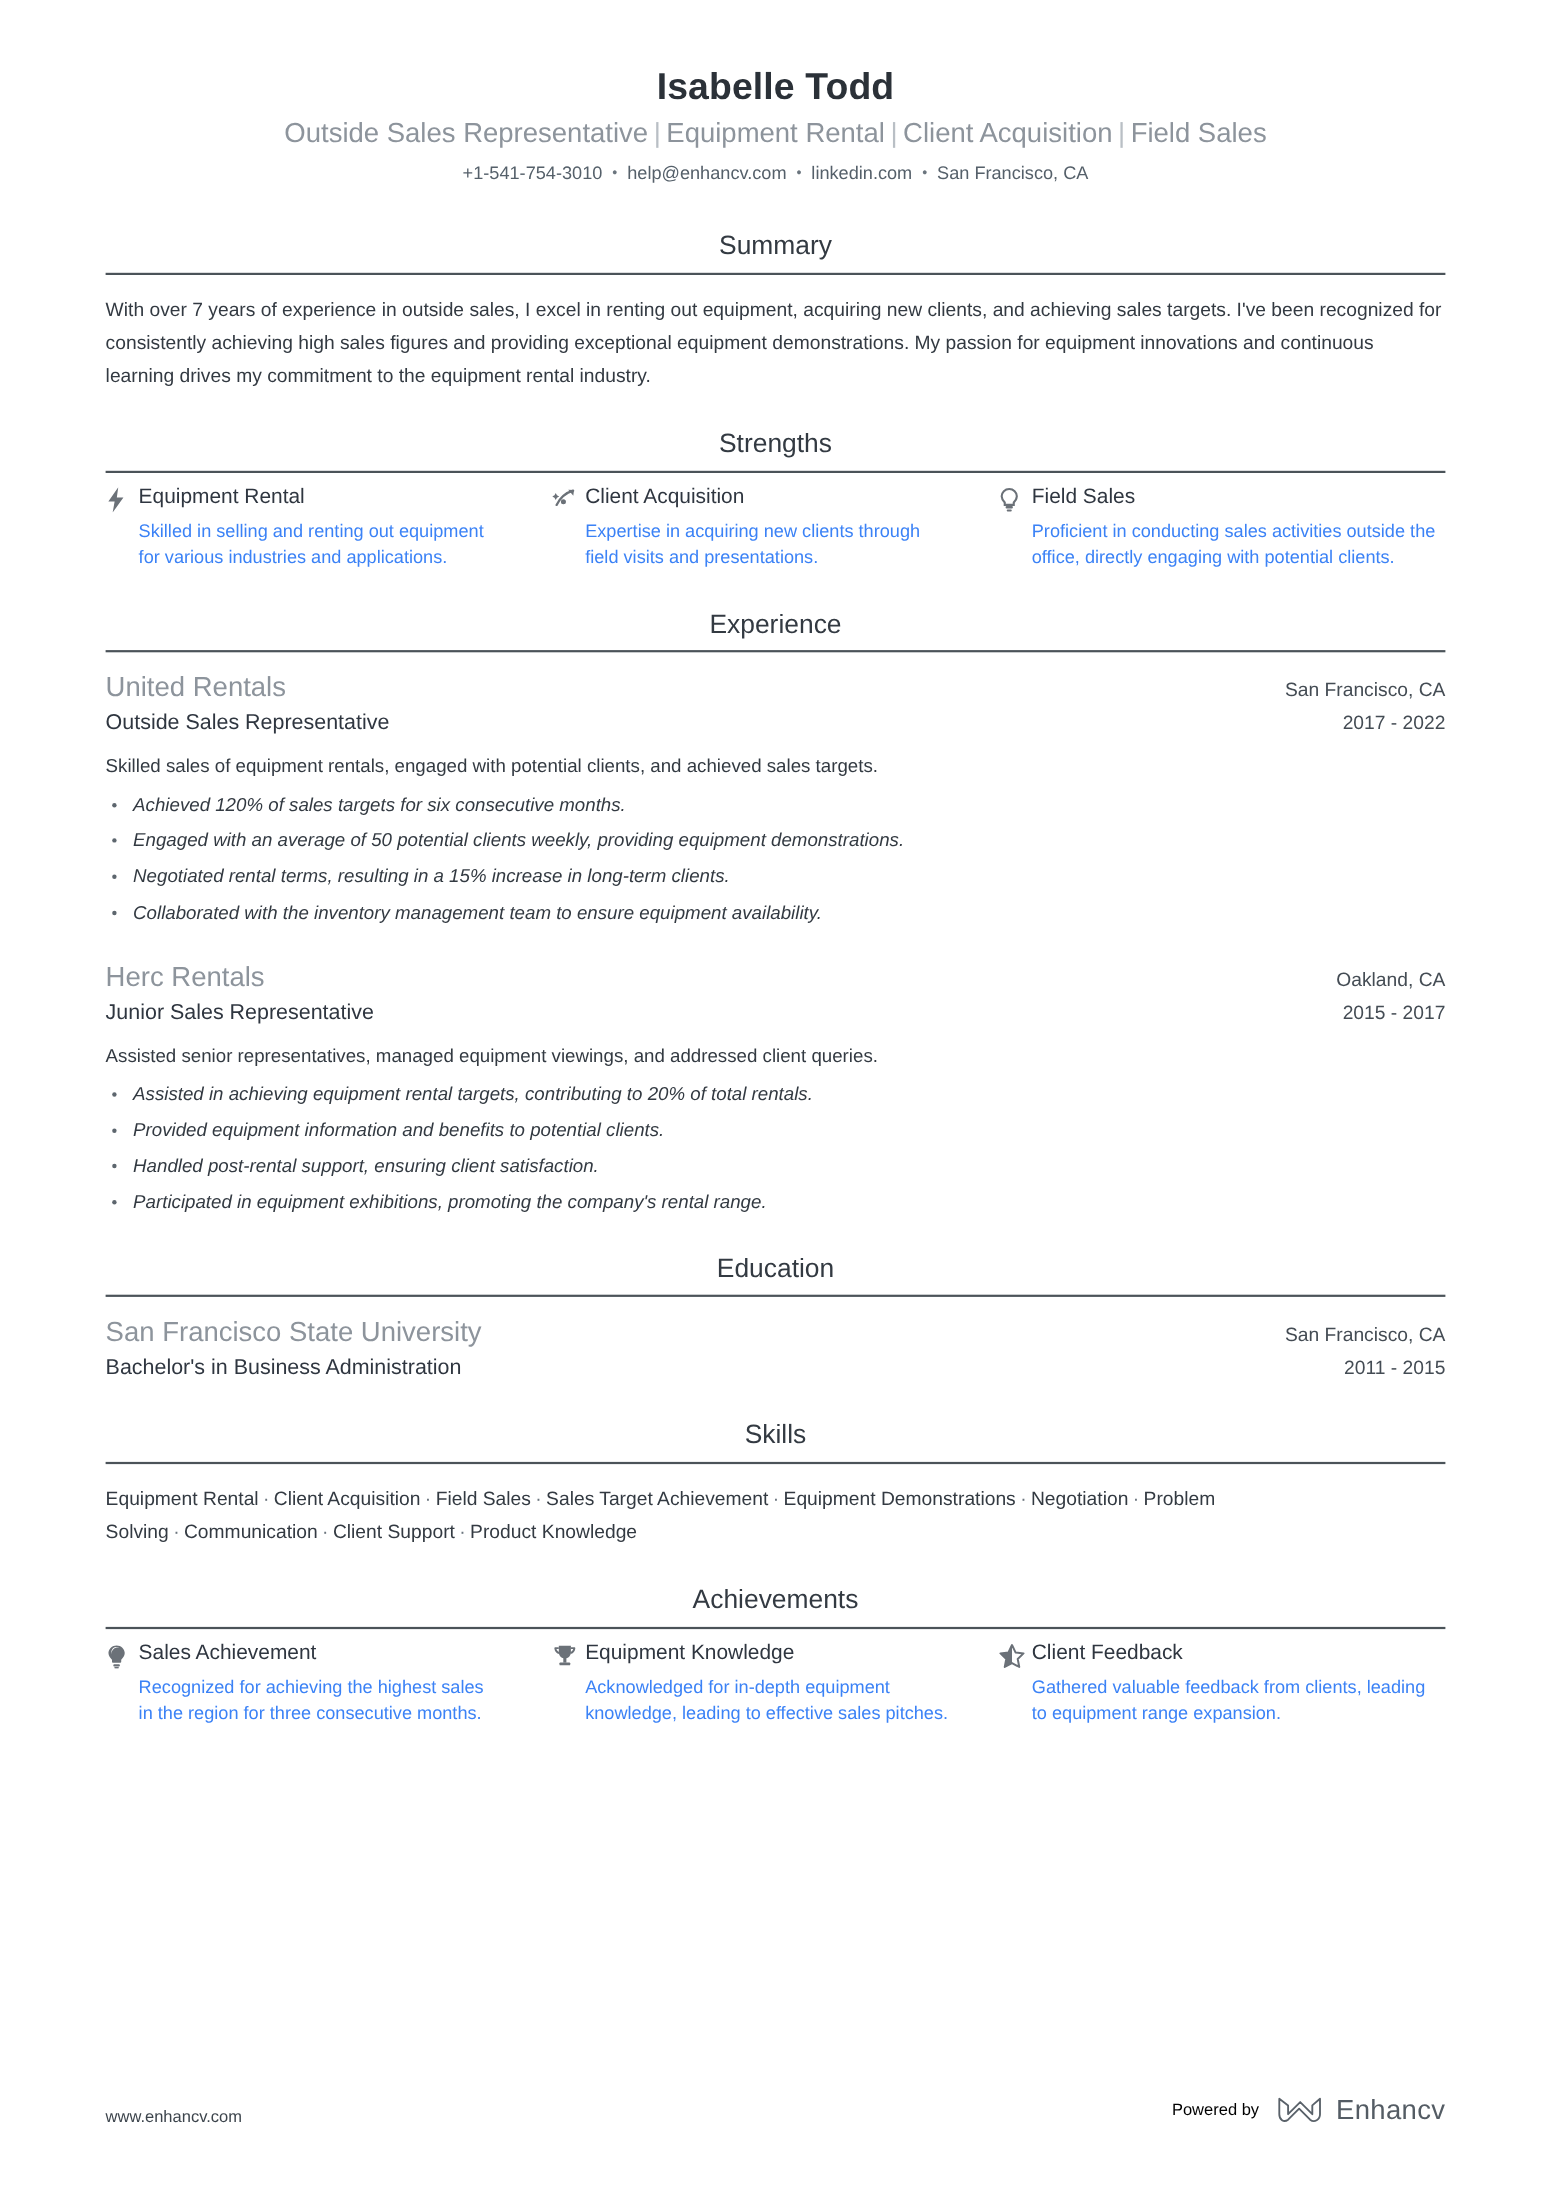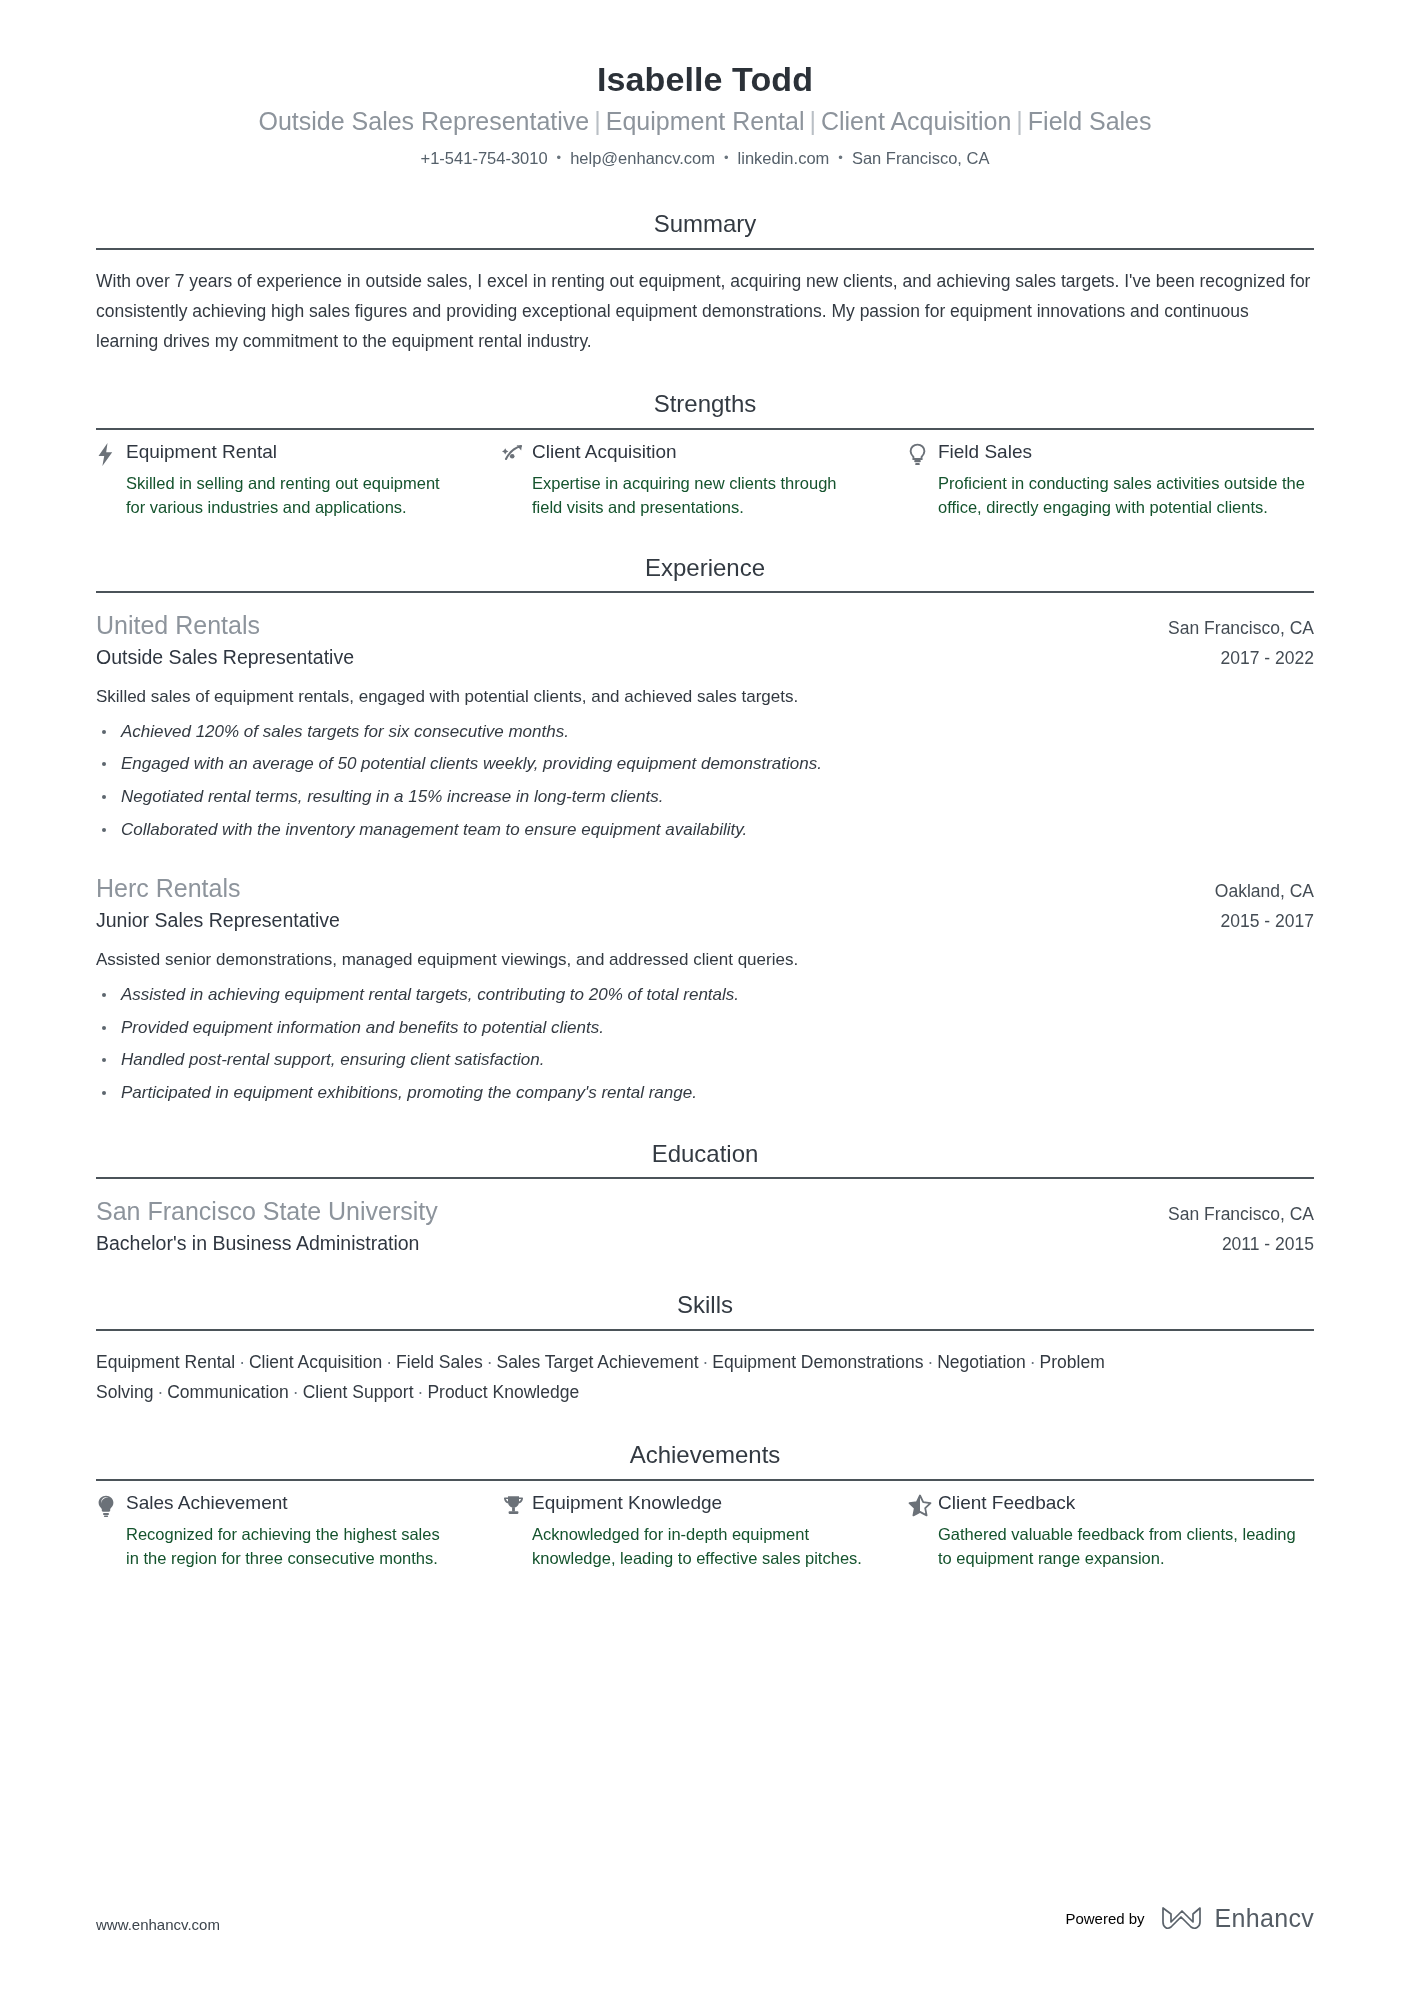--- a/index.html
+++ b/index.html
@@ -116,21 +116,21 @@
   .col-title {
     font-size: 19px;
     color: #2f3640;
     line-height: 1.3;
     margin-bottom: 7px;
     font-weight: 400;
   }
   .col-desc {
     font-size: 16.5px;
     line-height: 1.45;
-    color: #14532d;
+    color: #3b82f6;
   }
 
   
   .entry { margin-bottom: 6px; }
   .entry + .entry { margin-top: 30px; }
   .entry-head {
     display: flex;
     justify-content: space-between;
     align-items: baseline;
   }
@@ -340,21 +340,21 @@
 
       <div class="entry">
         <div class="entry-head">
           <div class="entry-org">Herc Rentals</div>
           <div class="entry-loc">Oakland, CA</div>
         </div>
         <div class="entry-sub">
           <div class="entry-role">Junior Sales Representative</div>
           <div class="entry-dates">2015 - 2017</div>
         </div>
-        <div class="entry-desc">Assisted senior demonstrations, managed equipment viewings, and addressed client queries.</div>
+        <div class="entry-desc">Assisted senior representatives, managed equipment viewings, and addressed client queries.</div>
         <ul class="bullets">
           <li>Assisted in achieving equipment rental targets, contributing to 20% of total rentals.</li>
           <li>Provided equipment information and benefits to potential clients.</li>
           <li>Handled post-rental support, ensuring client satisfaction.</li>
           <li>Participated in equipment exhibitions, promoting the company's rental range.</li>
         </ul>
       </div>
 
     </div>
   </div>

